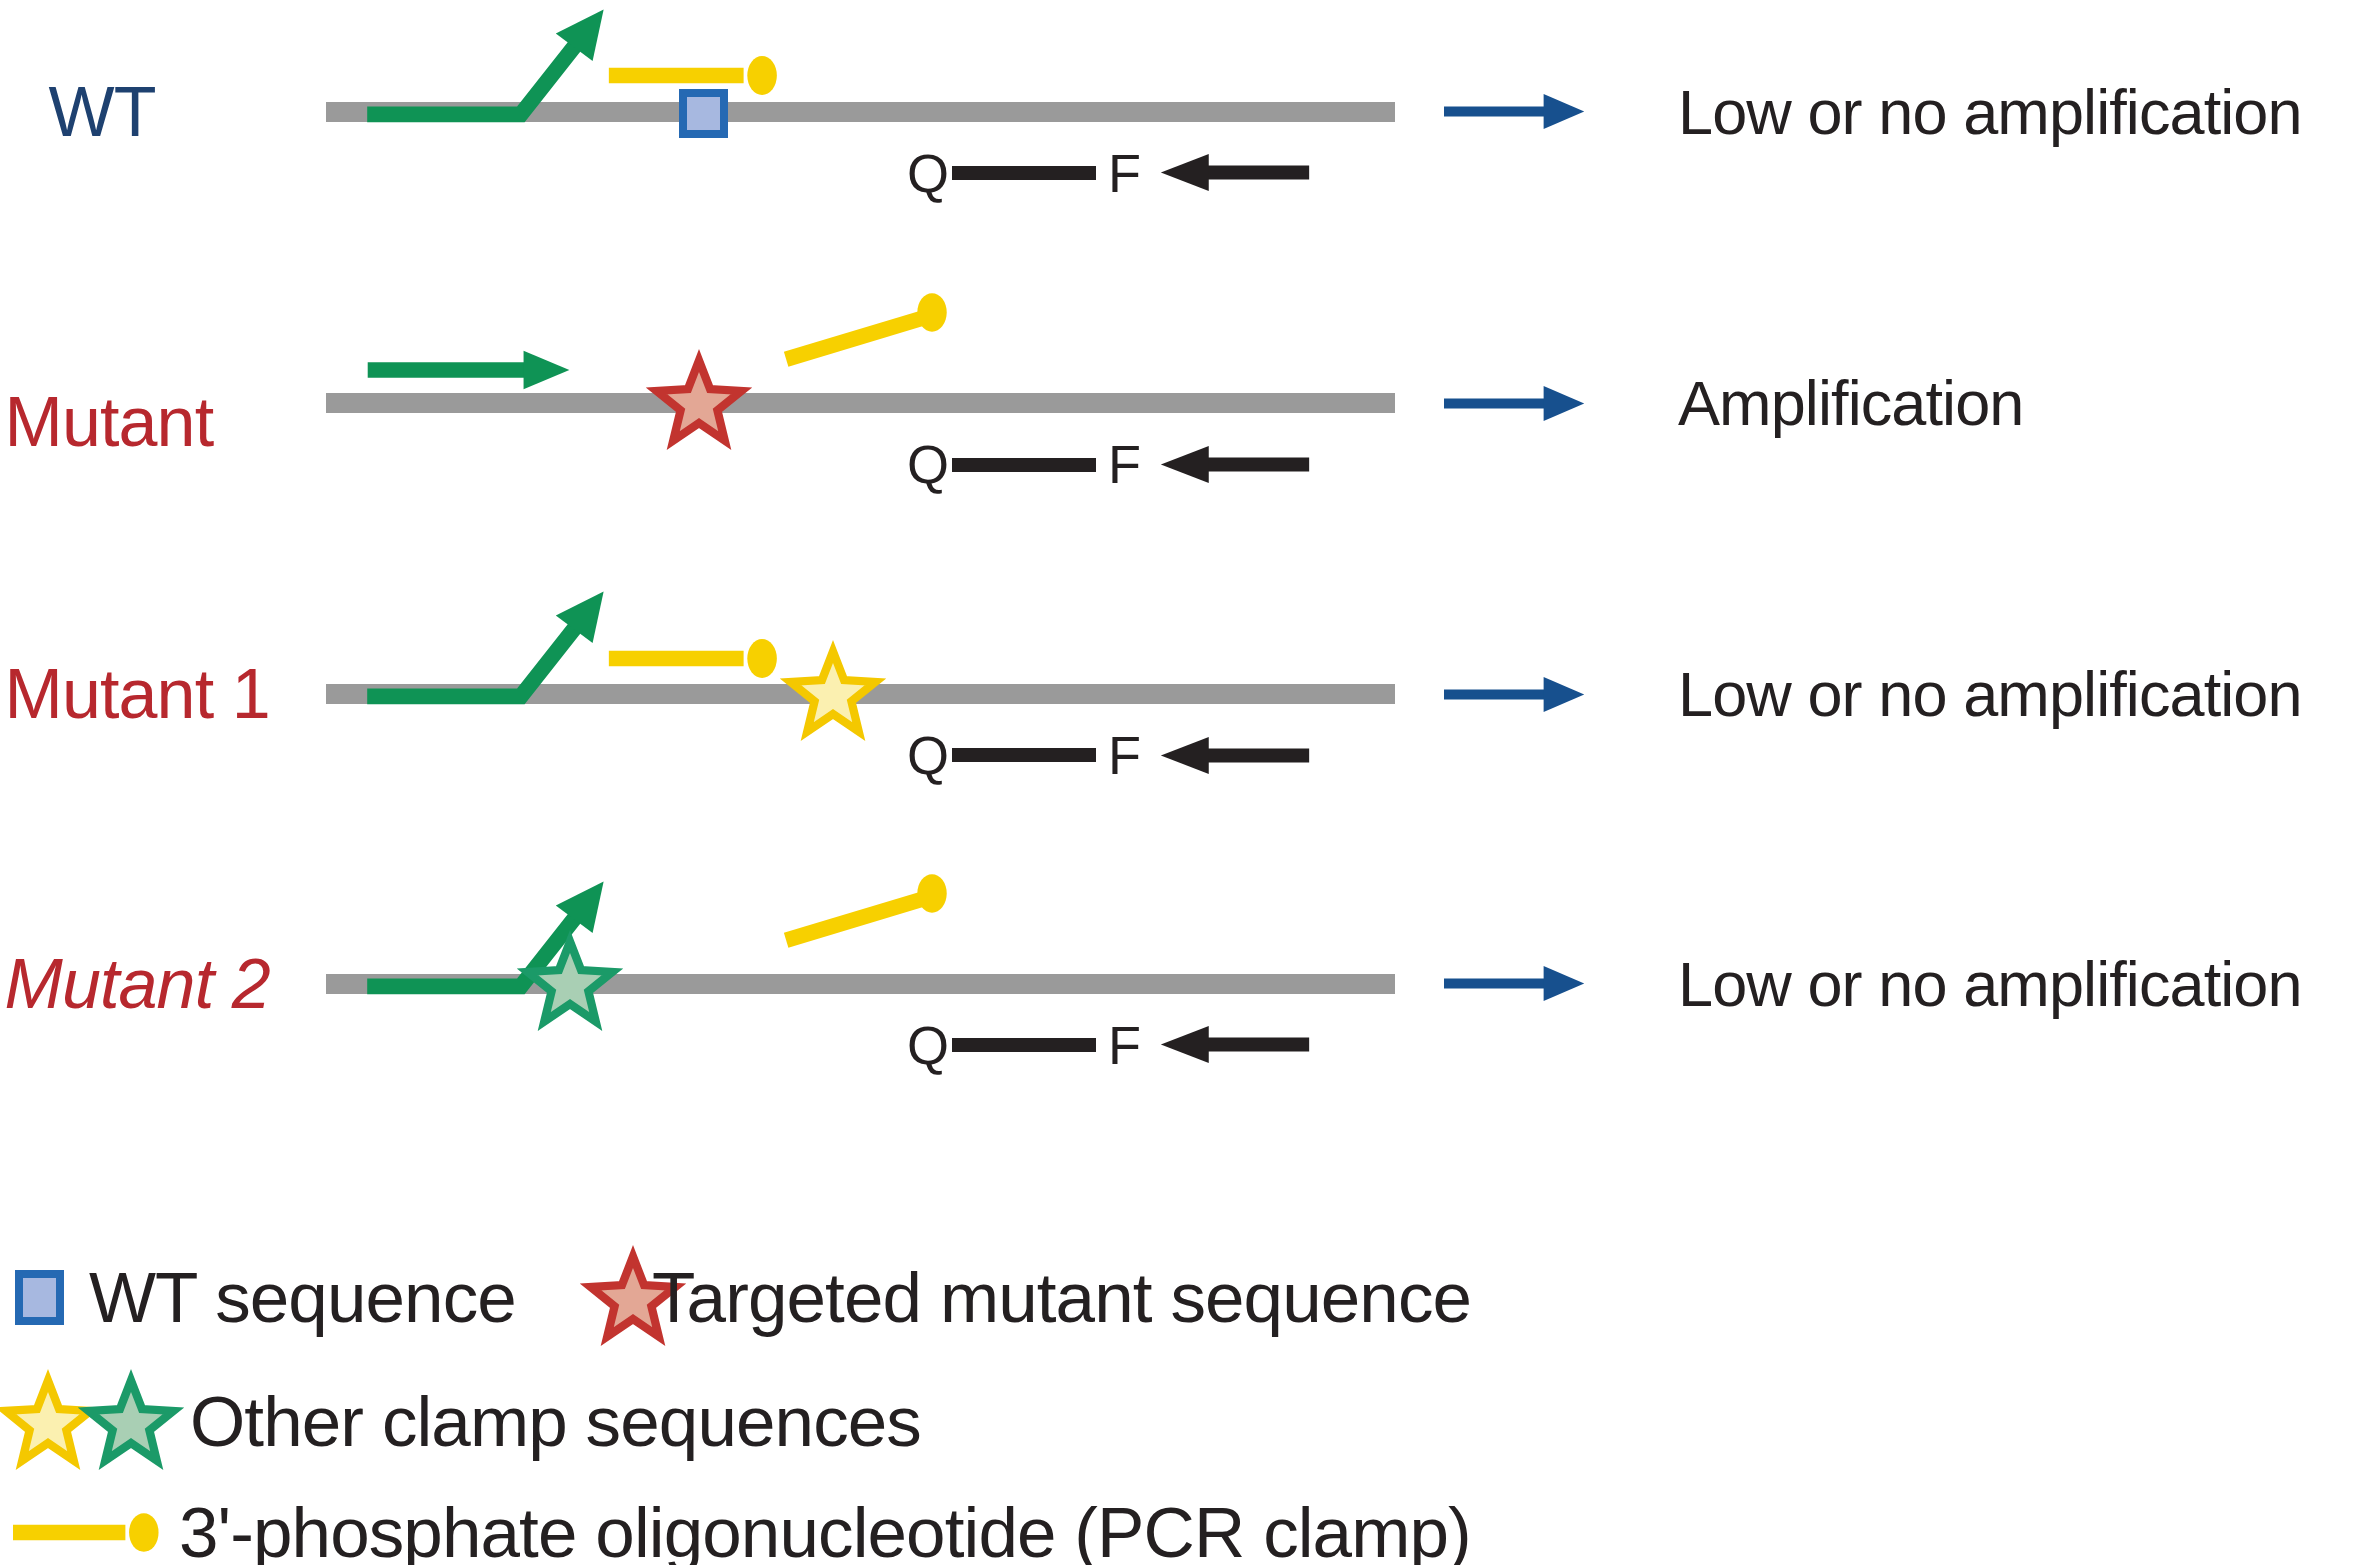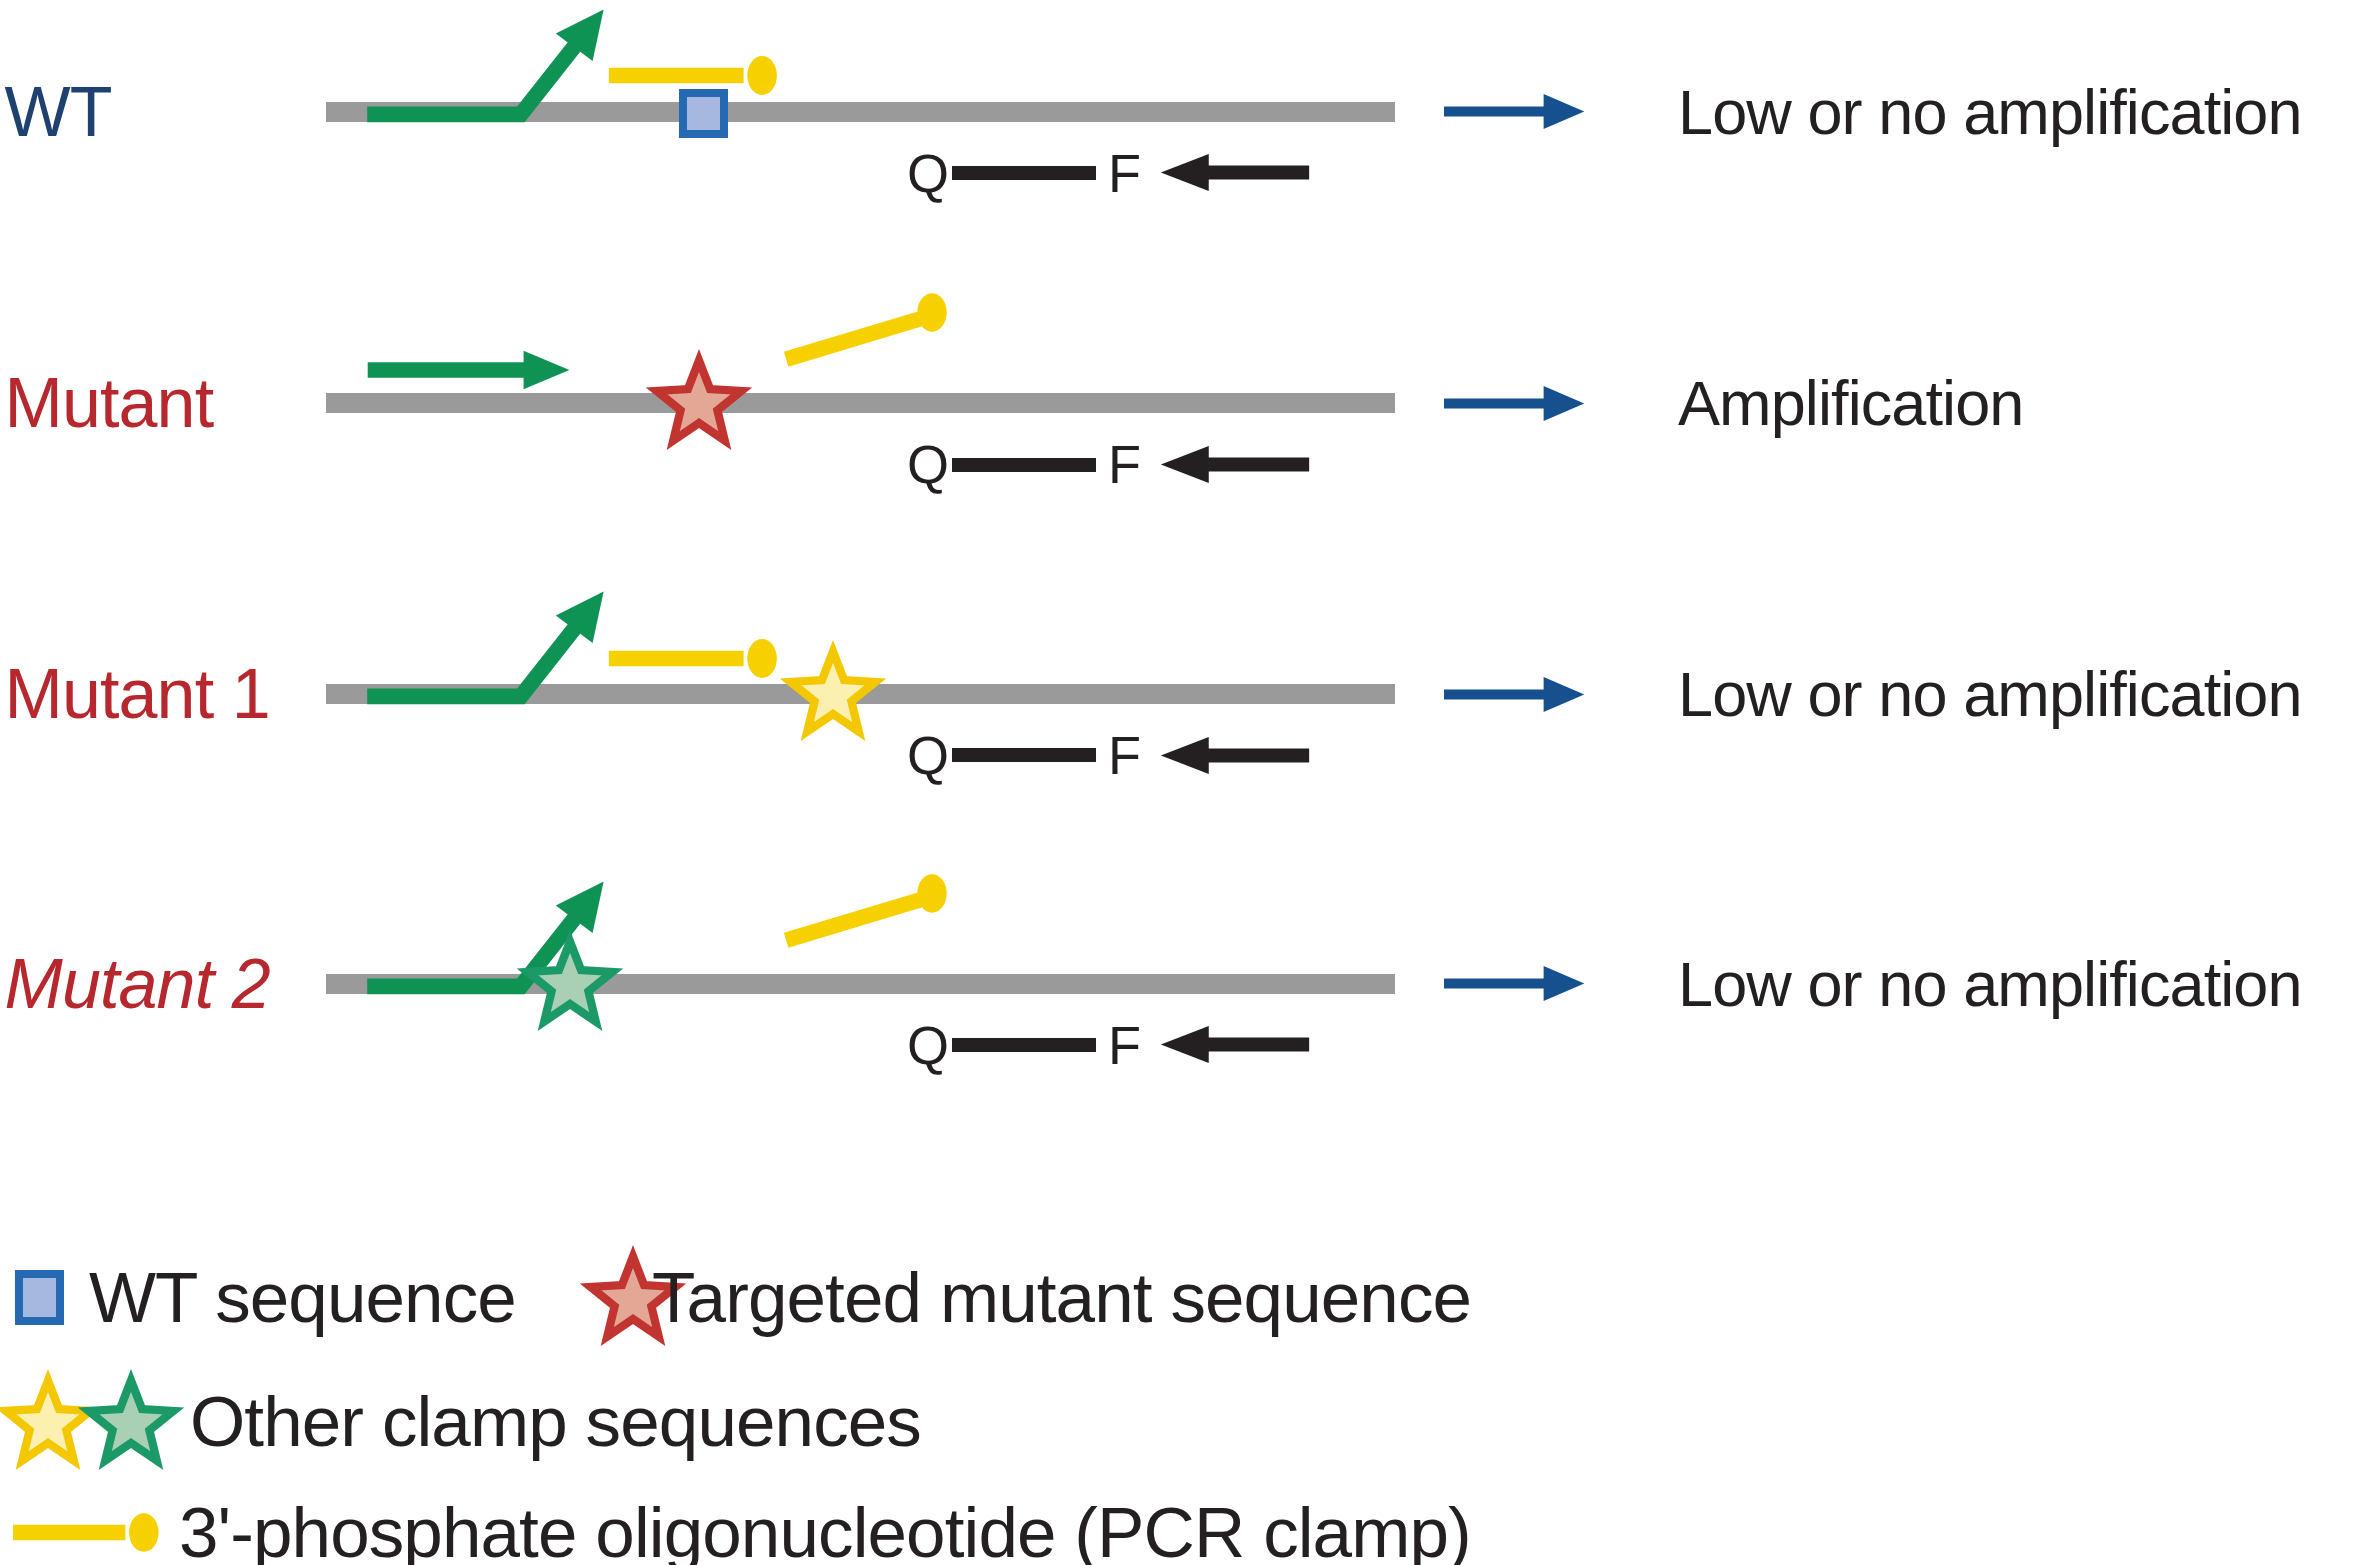--- a/index.html
+++ b/index.html
@@ -8,21 +8,21 @@
     width:2363px;height:1565px;
     background:#ffffff;
     font-family:"Liberation Sans", sans-serif;
     overflow:hidden;
   }
   .abs{position:absolute;}
   .vcenter{transform:translateY(-50%);white-space:nowrap;}
 
   
   .row-label{font-size:70px;letter-spacing:-0.9px;}
-  .row-label.navy{color:var(--navy);}
+  .row-label.navy{color:var(--navy);margin-left:44px;}
   .row-label.red{color:var(--red);}
   .outcome{font-size:63px;letter-spacing:-0.9px;color:var(--ink);margin-left:32px;}
   .probe-letter{font-size:54px;color:var(--ink);}
   .legend-text{font-size:71px;letter-spacing:-0.9px;color:var(--ink);}
 
   
   .strand{height:20px;background:var(--gray);}
 
   
   .wt-square{
@@ -72,21 +72,21 @@
     <line x1="50" y1="22" x2="163" y2="22" class="st-ink" stroke-width="15"></line>
     <polygon points="2,22 54,2 54,42" class="fi-ink"></polygon>
   </svg>
 
   <svg class="abs" style="left:1444px;top:92px;" width="143" height="39" viewBox="0 0 155 42">
     <line x1="0" y1="21" x2="112" y2="21" class="st-blue" stroke-width="11"></line>
     <polygon points="108,2 108,40 152,21" class="fi-blue"></polygon>
   </svg>
   <div class="abs outcome vcenter" style="left:1646px;top:112px;">Low or no amplification</div>
 
-  <div class="abs row-label red vcenter" style="left:4.6px;top:403px;text-align:center;">Mutant</div>
+  <div class="abs row-label red vcenter" style="left:4.6px;top:422px;text-align:center;">Mutant</div>
 
   <div class="abs strand" style="left:326px;top:393px;width:1069px;"></div>
 
   <svg class="abs" style="left:365px;top:348px;" width="208" height="44" viewBox="0 0 225 48">
     <line x1="2" y1="24" x2="175" y2="24" class="st-green" stroke-width="17"></line>
     <polygon points="172,3 172,45 222,24" class="fi-green"></polygon>
   </svg>
 
   <svg class="abs" style="left:780px;top:295px;" width="171" height="78" viewBox="0 0 185 85">
     <line x1="6" y1="70" x2="152" y2="26" class="st-yellow" stroke-width="17"></line>

